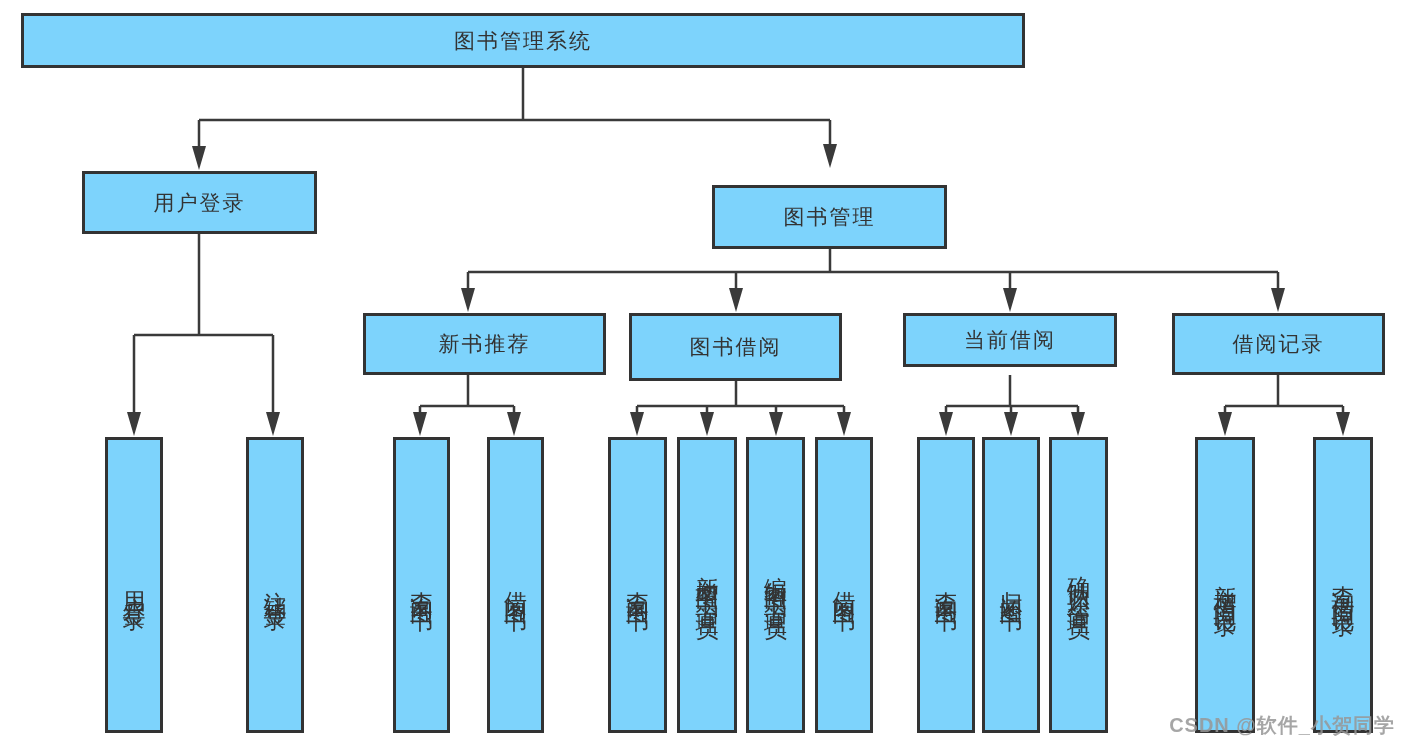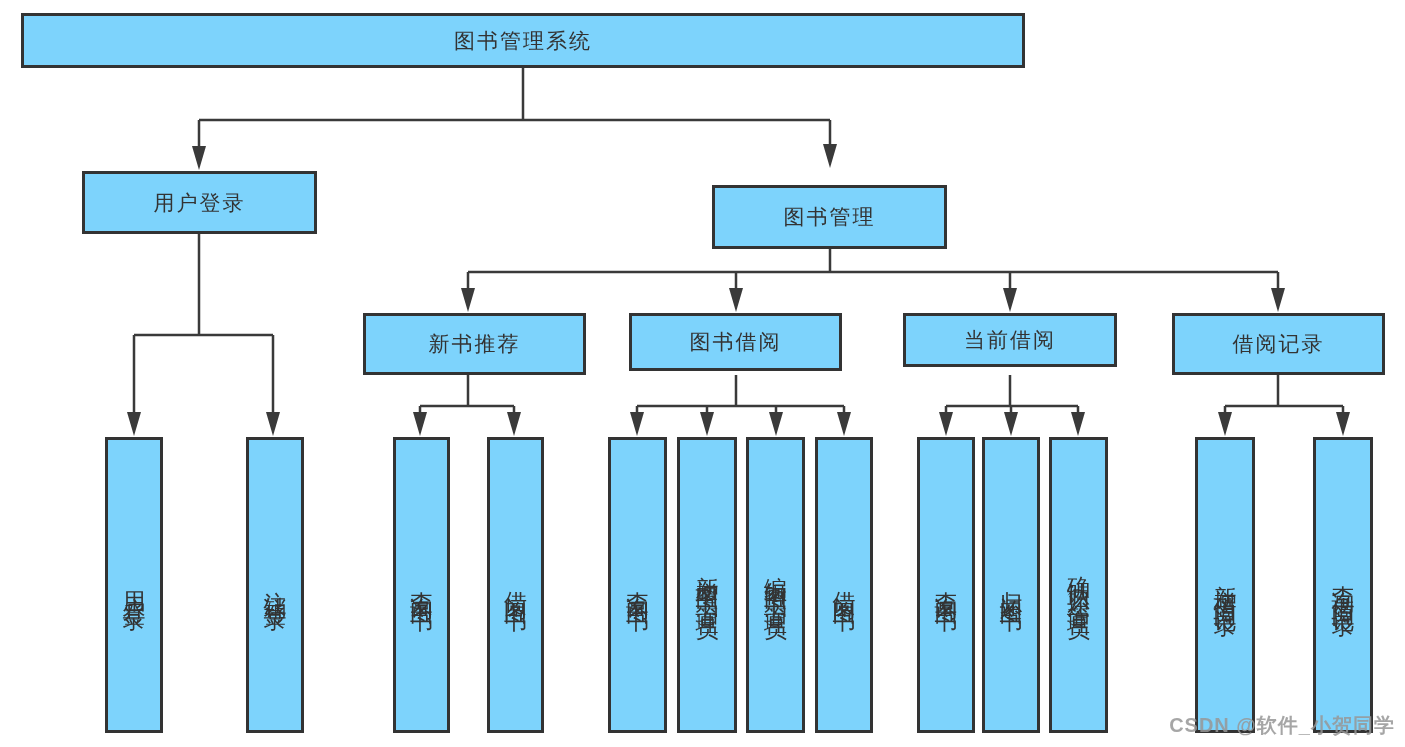--- a/index.html
+++ b/index.html
@@ -80,24 +80,24 @@
     <span class="hlabel">图书管理系统</span>
   </div>
 
   <div class="box" style="left:82px;top:171px;width:235px;height:63px;">
     <span class="hlabel">用户登录</span>
   </div>
   <div class="box" style="left:712px;top:169px;width:235px;height:64px;margin-top:16px;">
     <span class="hlabel">图书管理</span>
   </div>
 
-  <div class="box" style="left:363px;top:313px;width:223px;height:62px;">
+  <div class="box" style="left:363px;top:313px;width:243px;height:62px;">
     <span class="hlabel">新书推荐</span>
   </div>
-  <div class="box" style="left:629px;top:313px;width:213px;height:58px;">
+  <div class="box" style="left:629px;top:313px;width:213px;height:68px;">
     <span class="hlabel">图书借阅</span>
   </div>
   <div class="box" style="left:903px;top:313px;width:214px;height:54px;">
     <span class="hlabel">当前借阅</span>
   </div>
   <div class="box" style="left:1172px;top:313px;width:213px;height:62px;">
     <span class="hlabel">借阅记录</span>
   </div>
 
   <div class="box" style="left:105px;top:437px;width:58px;height:296px;">

